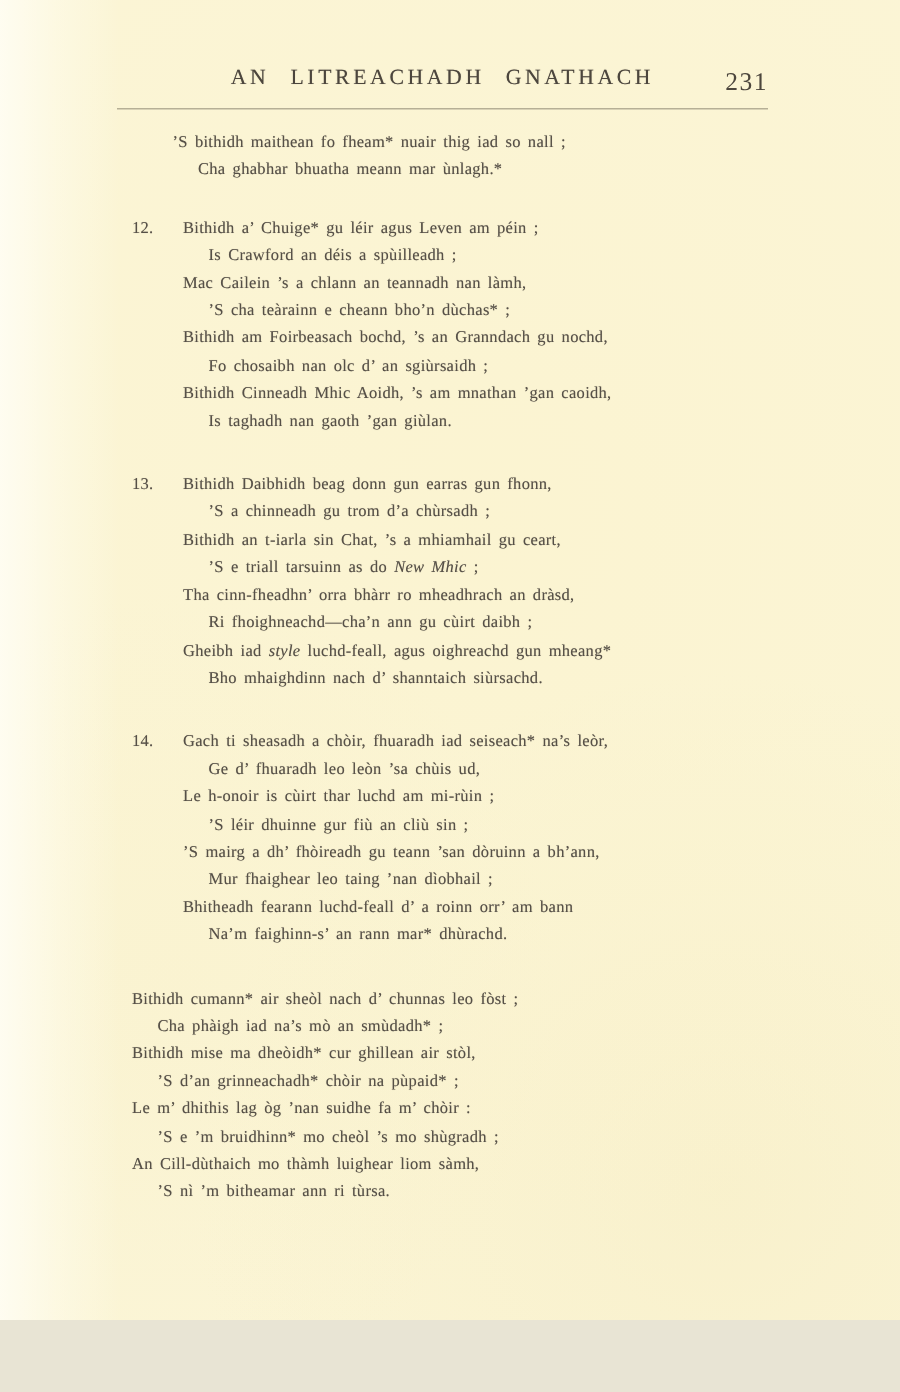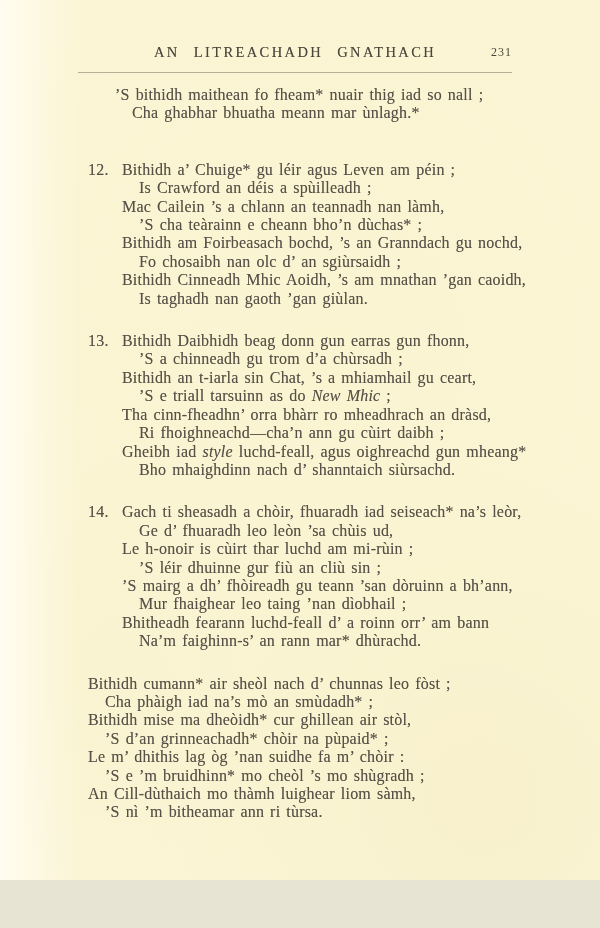--- a/index.html
+++ b/index.html
@@ -25,44 +25,44 @@
     display:block;
     text-align:center;
     letter-spacing:2.4px;
     word-spacing:8px;
     color:#4c463d;
     text-shadow:0 0 0.5px rgba(76,70,61,0.5);
   }
   .page-number{
     position:absolute;
     right:0; top:1px;
-    font-size:12px;
+    font-size:17px;
     letter-spacing:1px;
     color:#4c463d;
   }
   .header-rule{
     margin-top:11px;
     border-top:1px solid rgba(125,118,98,0.55);
     height:0;
   }
   .poem{
     position:absolute;
     left:88px; top:86px; right:30px;
-    font-size:16px;
+    font-size:11px;
     letter-spacing:0.2px;
     word-spacing:1.8px;
   }
   .line{
     line-height:18.4px;
     white-space:nowrap;
     text-shadow:0 0 0.5px rgba(86,80,71,0.45);
   }
   .line.indent{margin-left:17px;}
   .stanza{display:flex;margin-top:24px;}
-  .stanza.first-numbered{margin-top:38px;}
+  .stanza.first-numbered{margin-top:20px;}
   .stanza.fragment{margin-top:0;margin-left:27px;}
   .stanza-number{
     flex:none;
     width:34px;
     line-height:18.4px;
     text-shadow:0 0 0.5px rgba(86,80,71,0.45);
   }
   .it{font-style:italic;}
 </style>
 </head>

